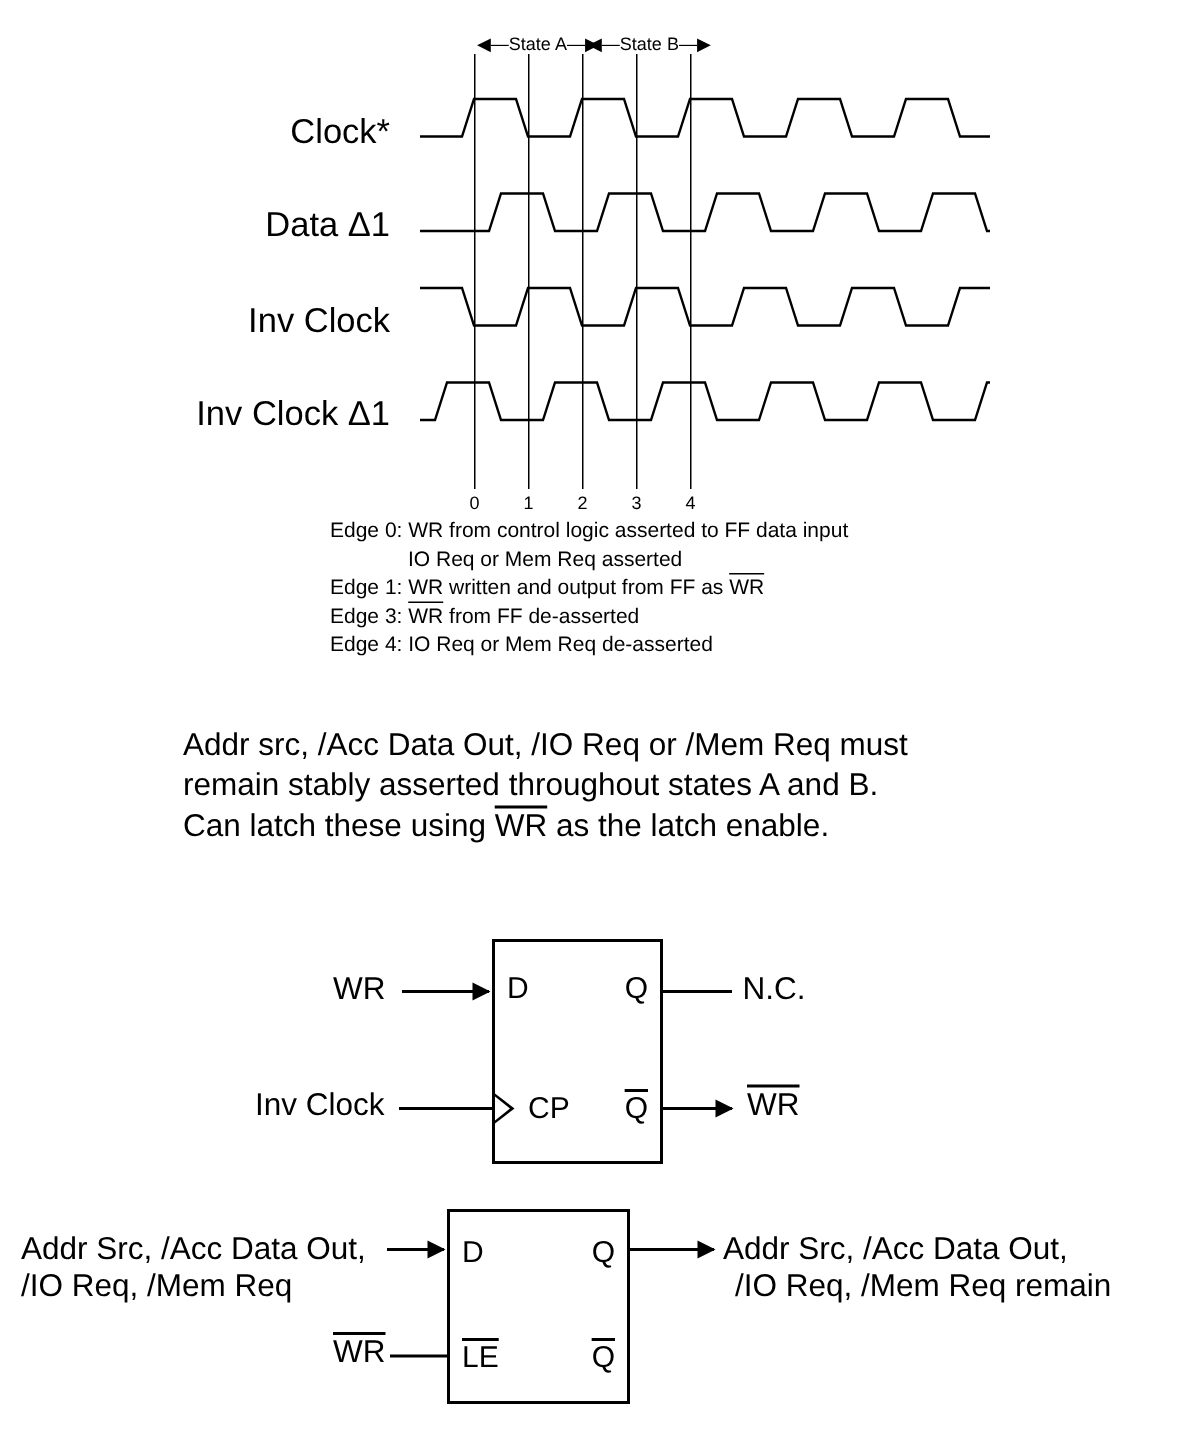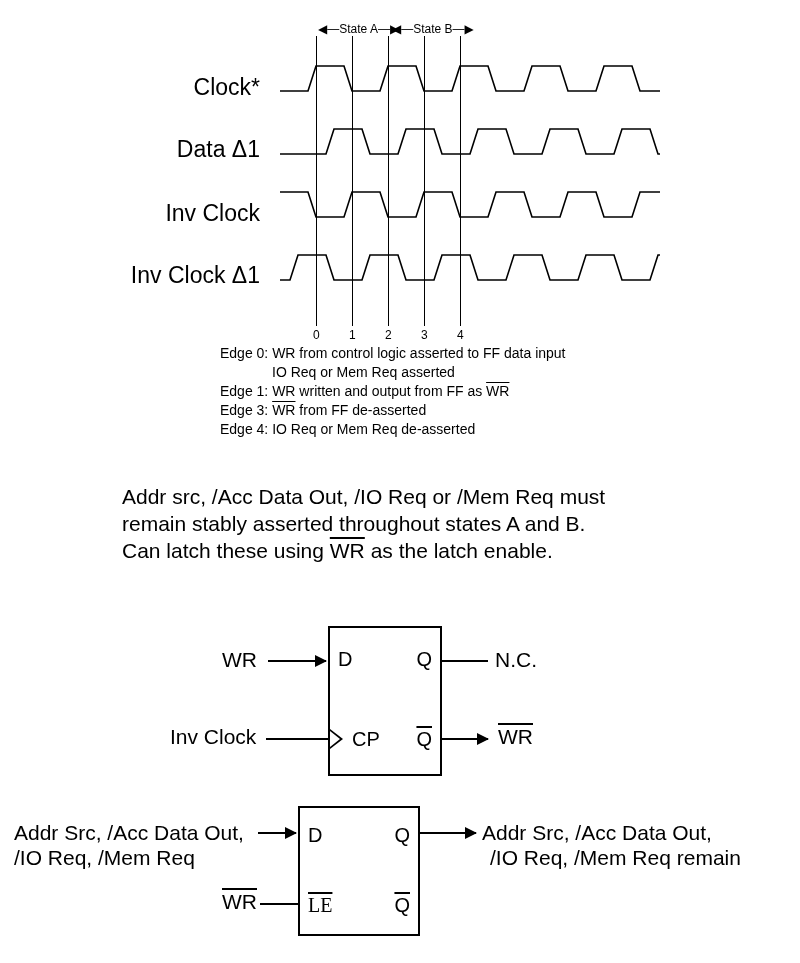--- a/index.html
+++ b/index.html
@@ -159,21 +159,21 @@
 
 <div class="wire wire-h" style="left:442px; top:660px; width:46px;"></div>
 <div class="sig-text" style="left:495px; top:648px;">N.C.</div>
 
 <div class="wire wire-h arrow-r" style="left:442px; top:738px; width:46px;"></div>
 <div class="sig-text overline" style="left:498px; top:725px;">WR</div>
 
 <div class="chip" style="left:298px; top:806px; width:122px; height:130px;">
   <span class="pin" style="left:8px;  top:16px;">D</span>
   <span class="pin" style="right:8px; top:16px;">Q</span>
-  <span class="pin overline" style="left:8px;  top:86px;font-family:Liberation Serif, serif;">LE</span>
+  <span class="pin overline" style="left:8px;  top:86px;">LE</span>
   <span class="pin overline" style="right:8px; top:86px;">Q</span>
 </div>
 
 <div class="sig-text" style="left:14px; top:820px; line-height:1.2;">
   <span>Addr Src, /Acc Data Out,</span><br>
   <span>/IO Req, /Mem Req</span>
 </div>
 <div class="wire wire-h arrow-r" style="left:258px; top:832px; width:38px;"></div>
 
 <div class="sig-text overline" style="left:222px; top:890px;">WR</div>

